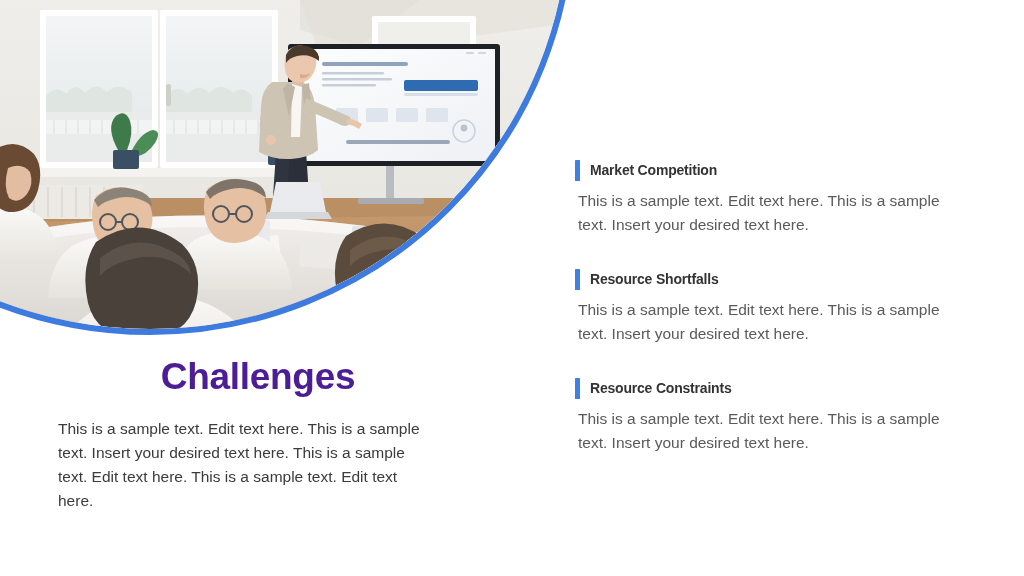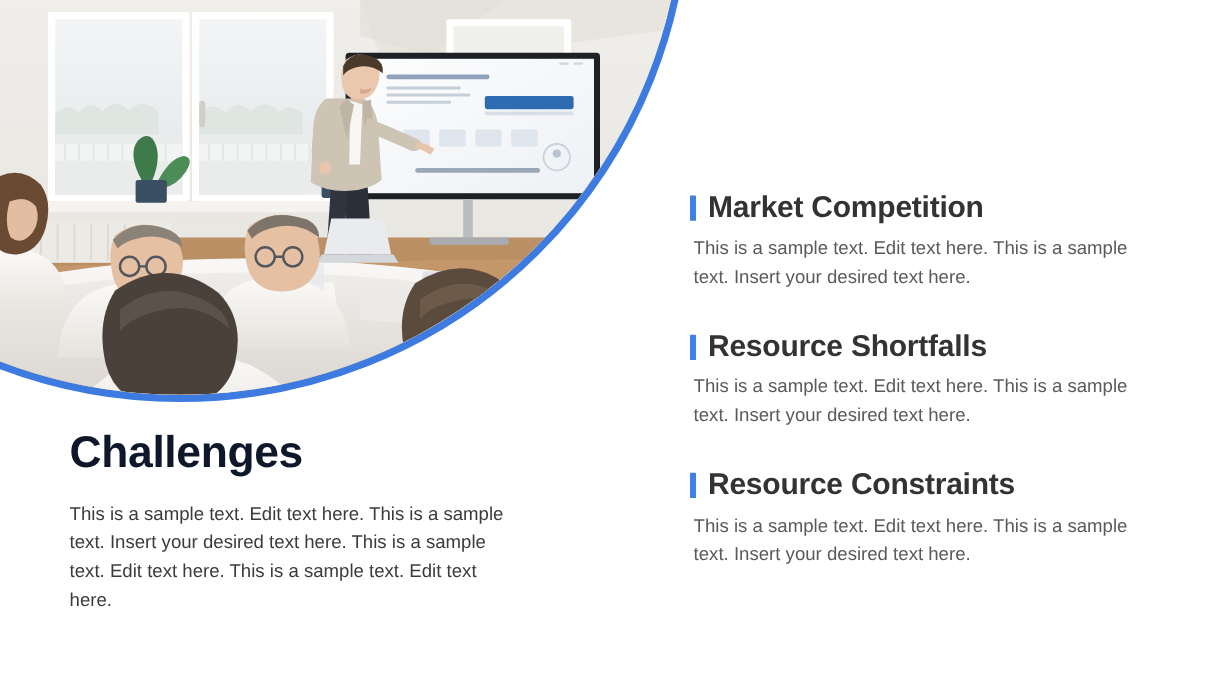--- a/index.html
+++ b/index.html
@@ -56,22 +56,23 @@
     position: absolute;
     left: 58px;
     top: 358px;
     width: 400px;
   }
   .slide-title {
     margin: 0;
     font-size: 37px;
     font-weight: bold;
     line-height: 1.05;
-    color: #0f172a;
+    color: #4c1d95;
     letter-spacing: -0.3px;
+    text-align: center;
   }
   .left-body {
     margin: 20px 0 0 0;
     font-size: 15.5px;
     line-height: 1.55;
     color: #3b3b3b;
     max-width: 378px;
   }
 
   
@@ -92,21 +93,21 @@
   }
   .accent-bar {
     display: block;
     width: 5px;
     height: 21px;
     background: #4080e5;
     flex: 0 0 auto;
     border-radius: 0.5px;
   }
   .point-title {
-    font-size: 25px;
+    font-size: 14px;
     font-weight: bold;
     color: #333333;
     letter-spacing: -0.2px;
     line-height: 1.1;
   }
   .point-body {
     margin: 0;
     padding-left: 3px;
     font-size: 15.5px;
     line-height: 1.55;

